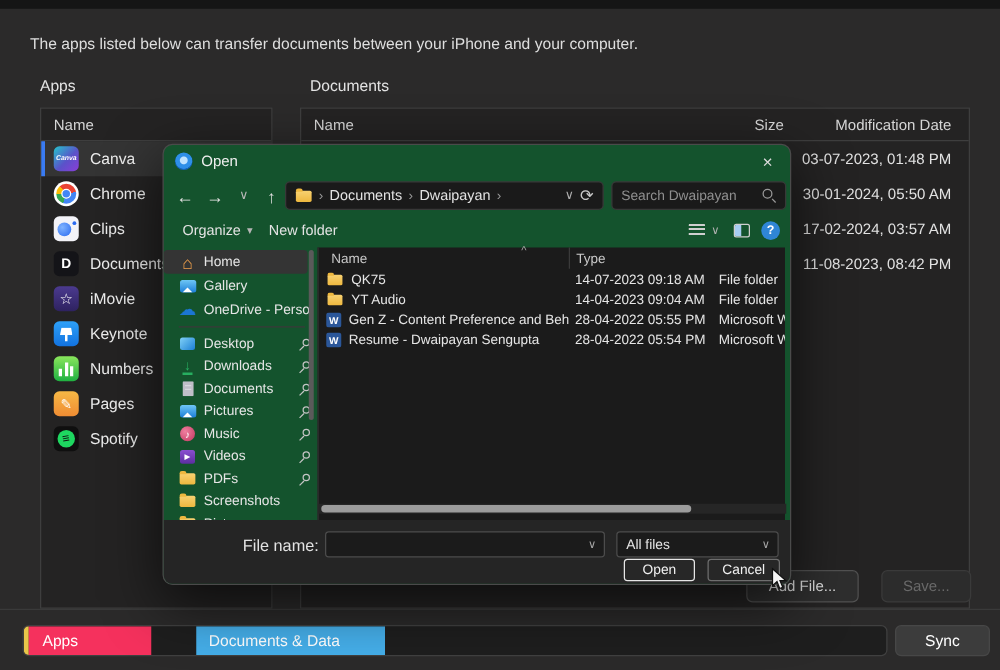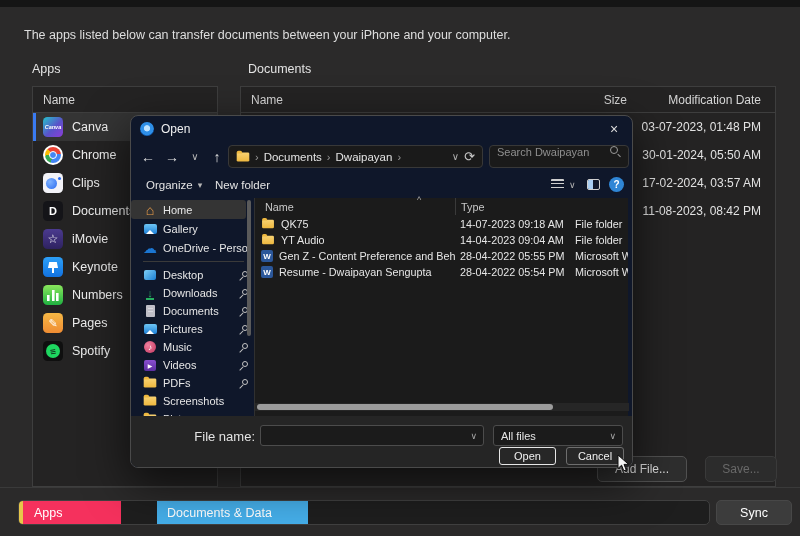--- a/index.html
+++ b/index.html
@@ -60,33 +60,33 @@
     background:linear-gradient(#fff,#fff) 0 100%/2.6px 6px no-repeat,
                linear-gradient(#fff,#fff) 4.7px 100%/2.6px 11px no-repeat,
                linear-gradient(#fff,#fff) 9.4px 100%/2.6px 8px no-repeat; }
   .ic-pages { background:linear-gradient(180deg,#f7b845,#ef8c33); color:#fff; font-size:11px; }
   .ic-pages::after { content:"✎"; }
   .ic-spotify { background:#0f0f0f; }
   .ic-spotify::before { content:""; position:absolute; left:3px; top:3px; width:14px; height:14px; border-radius:50%; background:#1ed760; }
   .ic-spotify::after { content:"≡"; position:absolute; color:#0f0f0f; font-size:10px; font-weight:bold; transform:rotate(-10deg); }
 
   
-  .dialog { left:130px; top:115px; width:503px; height:353px; background:#0f172a; border:1px solid #4a4a4a; border-radius:8px; box-shadow:0 14px 45px rgba(0,0,0,.65); overflow:hidden; }
+  .dialog { left:130px; top:115px; width:503px; height:353px; background:#14532d; border:1px solid #4a4a4a; border-radius:8px; box-shadow:0 14px 45px rgba(0,0,0,.65); overflow:hidden; }
   .dlg-titlebar { position:absolute; left:0; top:0; width:100%; height:26px; display:flex; align-items:center; }
   .dlg-appicon { position:absolute; left:9px; top:6px; width:14px; height:14px; border-radius:50%; background:radial-gradient(circle at 50% 45%,#bfe3ff 0 26%,#2e8fe8 34% 62%,#1565bd 66% 100%); }
   .dlg-title { position:absolute; left:30px; top:6px; font-size:12px; color:#f0f0f0; }
   .dlg-close { position:absolute; right:0; top:0; width:36px; height:26px; display:flex; align-items:center; justify-content:center; font-size:14px; color:#dcdcdc; }
 
   .nav-glyph { position:absolute; top:26px; height:29px; width:18px; display:flex; align-items:center; justify-content:center; font-size:14px; color:#e0e0e0; }
   .nav-small { font-size:10px; color:#b8b8b8; }
   .crumb-bar { position:absolute; left:97px; top:29px; width:255px; height:23px; background:#1a1a1a; border:1px solid #383838; border-radius:4px; display:flex; align-items:center; gap:5px; padding:0 7px; font-size:11.5px; color:#e3e3e3; }
   .crumb-sep { color:#9a9a9a; font-size:11px; }
   .crumb-caret { margin-left:auto; color:#b0b0b0; font-size:10px; }
   .crumb-refresh { color:#c9c9c9; font-size:13px; }
-  .search-bar { position:absolute; left:358px; top:29px; width:140px; height:23px; background:#1a1a1a; border:1px solid #383838; border-radius:4px; display:flex; align-items:flex-start; padding:0 7px; }
+  .search-bar { position:absolute; left:358px; top:29px; width:140px; height:23px; background:#1a1a1a; border:1px solid #383838; border-radius:4px; display:flex; align-items:center; padding:0 7px; }
   .search-bar input { flex:1; background:transparent; border:none; outline:none; color:#e0e0e0; font-size:11px; font-family:inherit; min-width:0; }
   .search-bar input::placeholder { color:#8f8f8f; }
 
   .tb-item { position:absolute; top:55px; height:27px; display:flex; align-items:center; gap:5px; font-size:11.5px; color:#e3e3e3; }
   .tb-caret { font-size:9px; color:#b5b5b5; }
   .ic-list { width:13px; height:11px; border-radius:1px; background:repeating-linear-gradient(#cfcfcf 0 1.6px,transparent 1.6px 3.8px); }
   .ic-pane { width:13px; height:11px; border:1.3px solid #cfcfcf; border-radius:2px; position:relative; overflow:hidden; }
   .ic-pane::before { content:""; position:absolute; left:0; top:0; bottom:0; width:45%; background:#a8cdf2; }
   .ic-help { width:15px; height:15px; border-radius:50%; background:#2f86d6; color:#fff; font-size:10px; font-weight:bold; display:flex; align-items:center; justify-content:center; }
 

